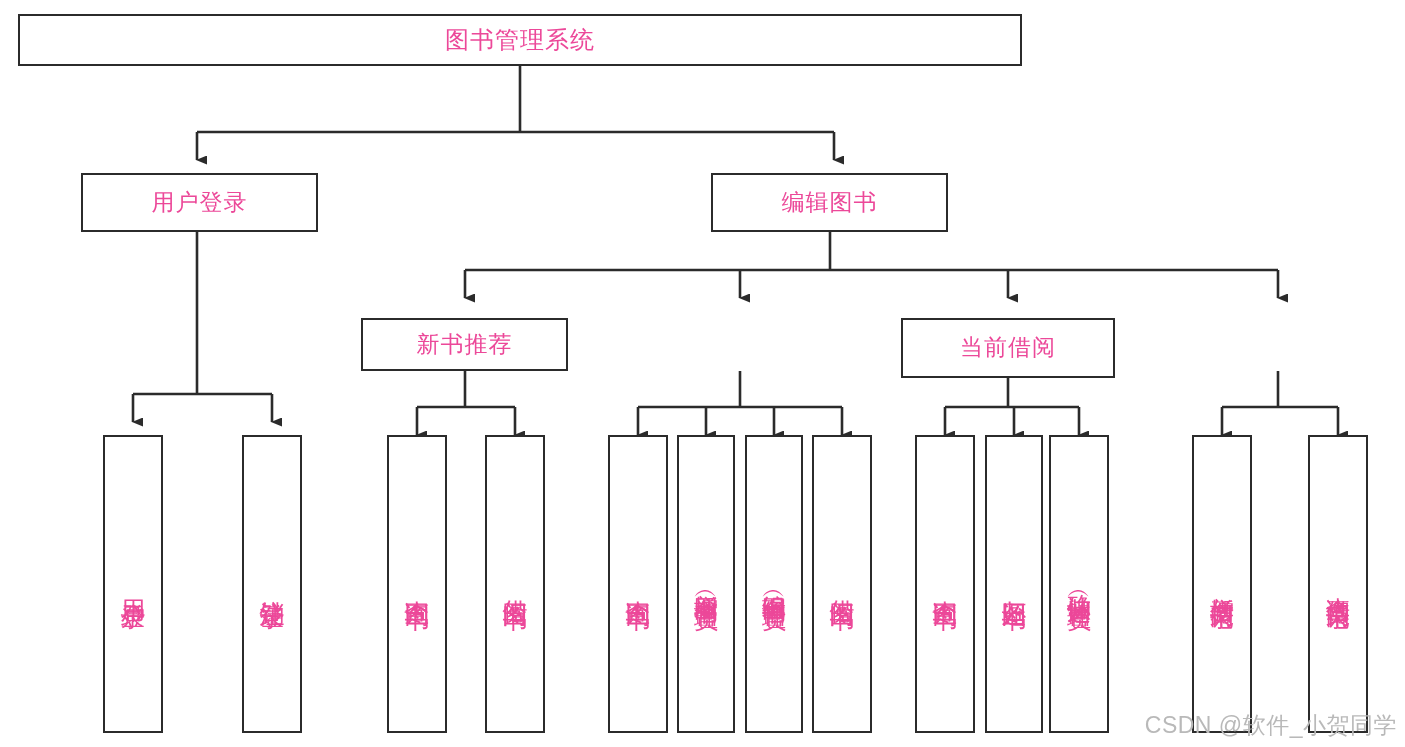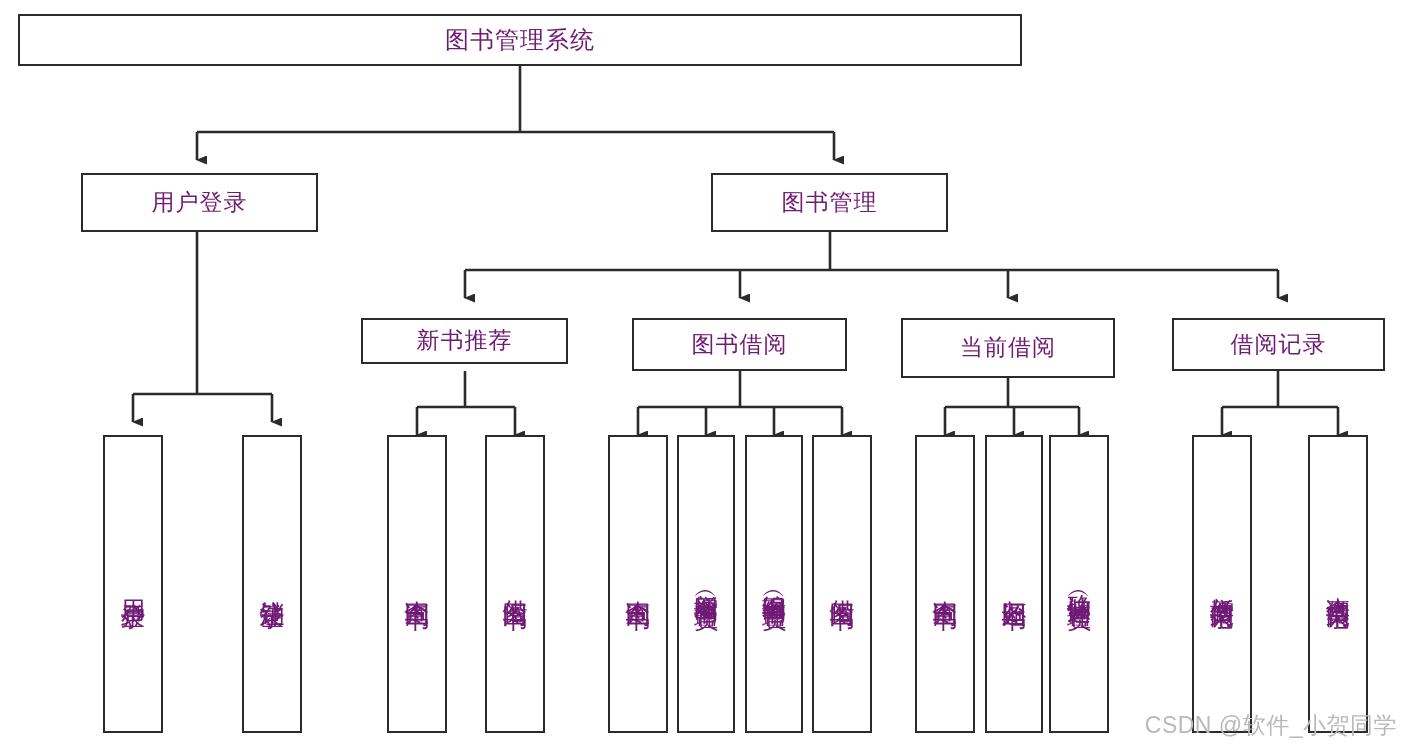--- a/index.html
+++ b/index.html
@@ -27,21 +27,21 @@
     pointer-events: none;
   }
   .node {
     position: absolute;
     box-sizing: border-box;
     background: #ffffff;
     border: 2.5px solid #2b2b2b;
     display: flex;
     align-items: center;
     justify-content: center;
-    color: #701a75;
+    color: #ec4899;
   }
   .node .node-label {
     display: block;
     text-align: center;
     line-height: 1.18;
     letter-spacing: 1px;
   }
   
   .node.horiz .node-label {
     font-size: 23px;
@@ -135,35 +135,29 @@
   </svg>
 
   <div class="node horiz root" style="left:18px; top:14px; width:1004px; height:52px;">
     <span class="node-label">图书管理系统</span>
   </div>
 
   <div class="node horiz" style="left:81px; top:173px; width:237px; height:59px;">
     <span class="node-label">用户登录</span>
   </div>
   <div class="node horiz" style="left:711px; top:173px; width:237px; height:59px;">
-    <span class="node-label">图书管理</span>
-  </div>
-
-  <div class="node horiz" style="left:361px; top:318px; width:207px; height:46px;">
+    <span class="node-label">编辑图书</span>
+  </div>
+
+  <div class="node horiz" style="left:361px; top:318px; width:207px; height:53px;">
     <span class="node-label">新书推荐</span>
-  </div>
-  <div class="node horiz" style="left:632px; top:318px; width:215px; height:53px;">
-    <span class="node-label">图书借阅</span>
   </div>
   <div class="node horiz" style="left:901px; top:318px; width:214px; height:60px;">
     <span class="node-label">当前借阅</span>
   </div>
-  <div class="node horiz" style="left:1172px; top:318px; width:213px; height:53px;">
-    <span class="node-label">借阅记录</span>
-  </div>
 
   <div class="node leaf" style="left:103px; top:435px; width:60px; height:298px;">
     <span class="node-label">用户登录</span>
   </div>
   <div class="node leaf" style="left:242px; top:435px; width:60px; height:298px;">
     <span class="node-label">注销登录</span>
   </div>
 
   <div class="node leaf" style="left:387px; top:435px; width:60px; height:298px;">
     <span class="node-label">查询图书</span>

